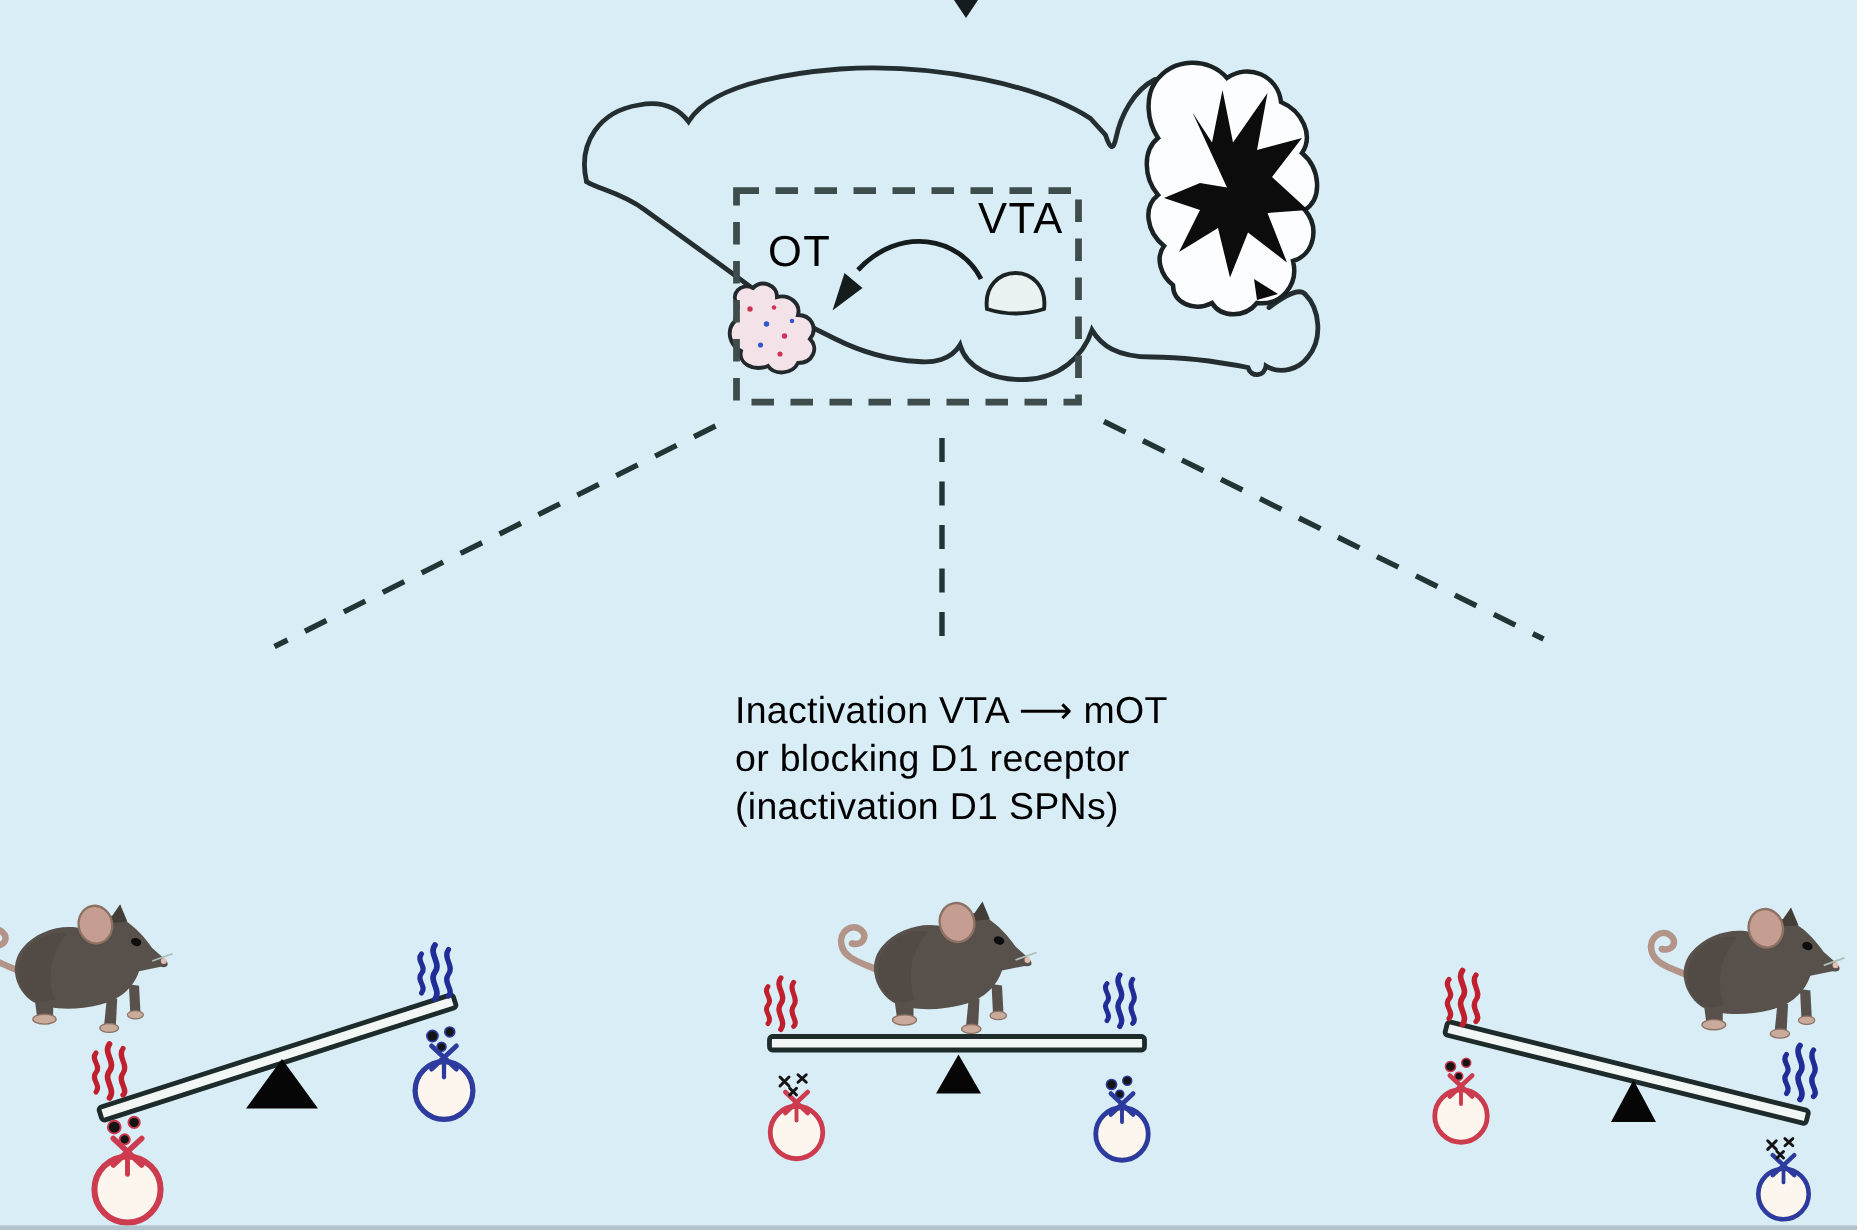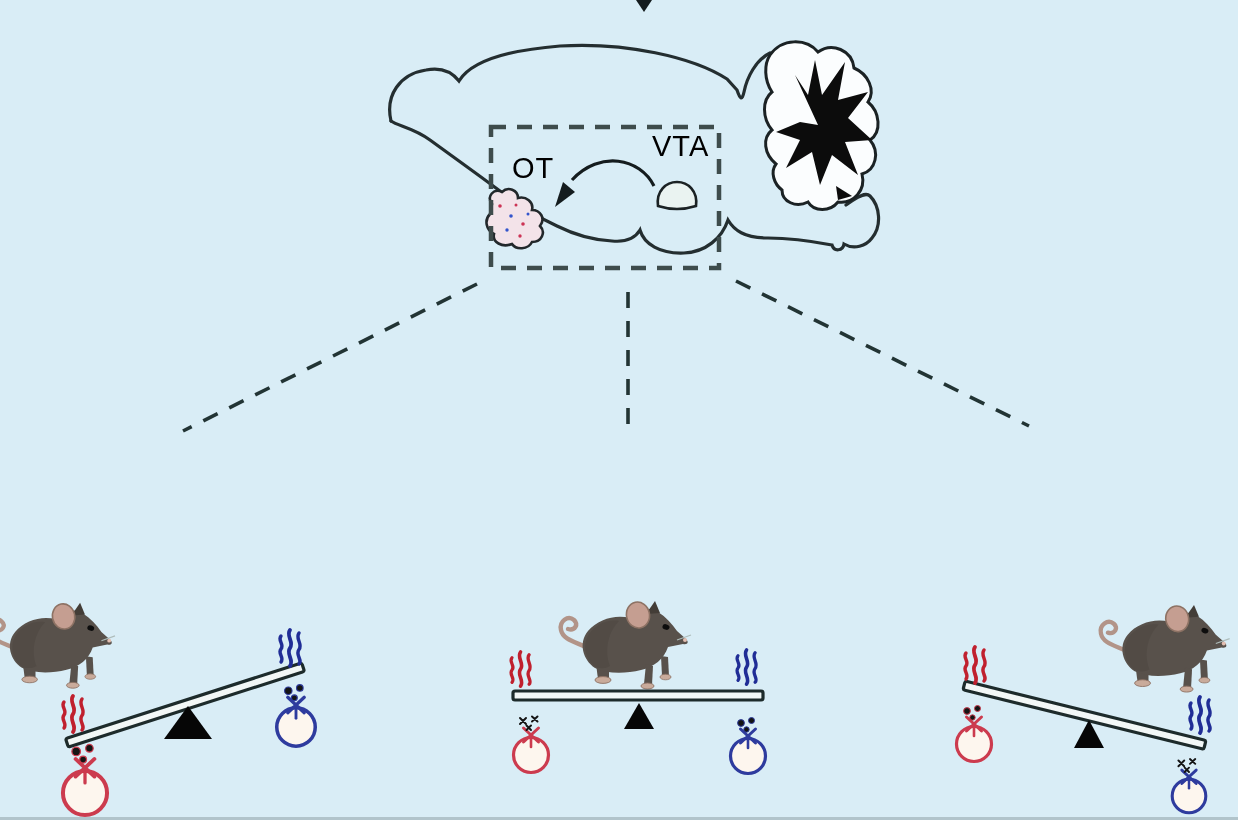--- a/index.html
+++ b/index.html
@@ -192,17 +192,22 @@
       </g>
     </g>
 
     <rect x="0" y="817" width="1238" height="3" fill="#9fb2b9" opacity="0.7"></rect>
   </svg>
 
   <div class="label brain-label" style="left:512px;top:152px;">OT</div>
   <div class="label brain-label" style="left:652px;top:130px;">VTA</div>
 
 
+  <div class="label caption" style="left:490px;top:458px;">
+    <div>Inactivation VTA ⟶ mOT</div>
+    <div>or blocking D1 receptor</div>
+    <div>(inactivation D1 SPNs)</div>
+  </div>
 
   <div class="label caption" style="left:933px;top:458px;">
   </div>
 
 </div>
 
 </body></html>

